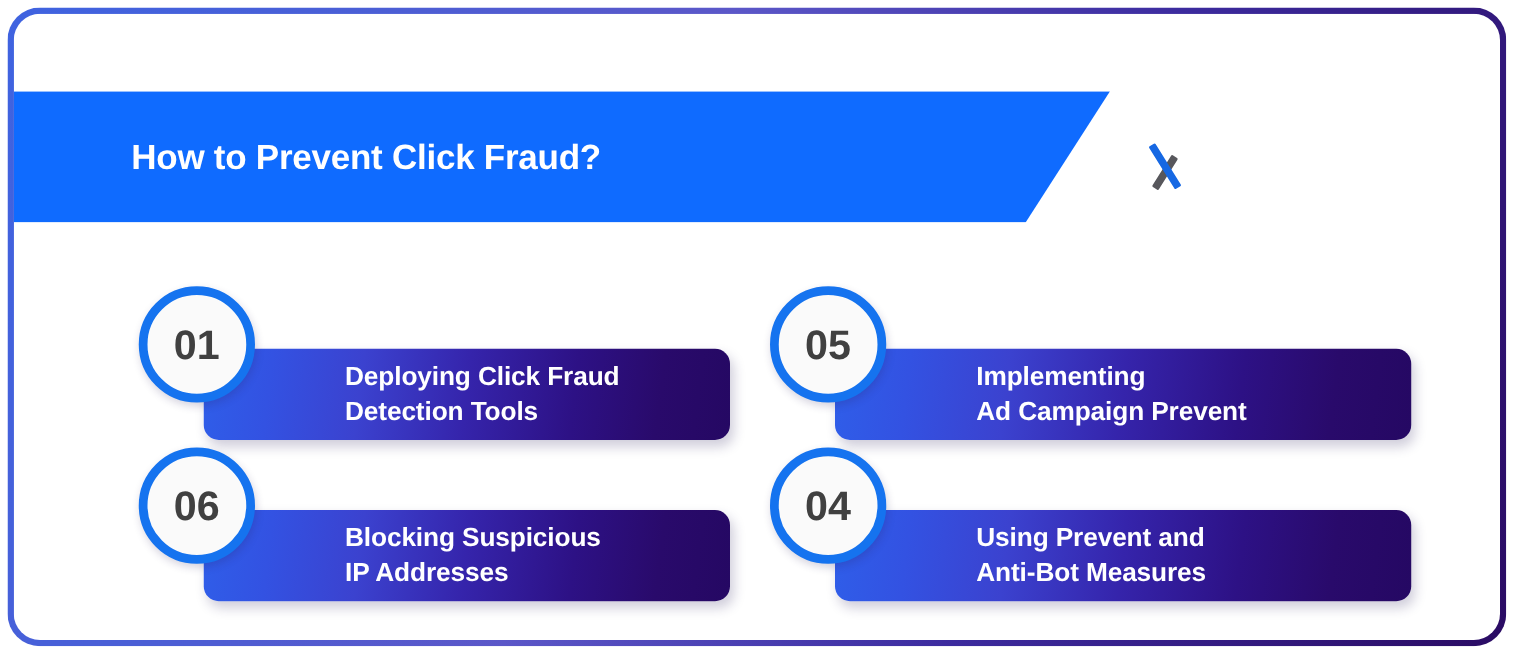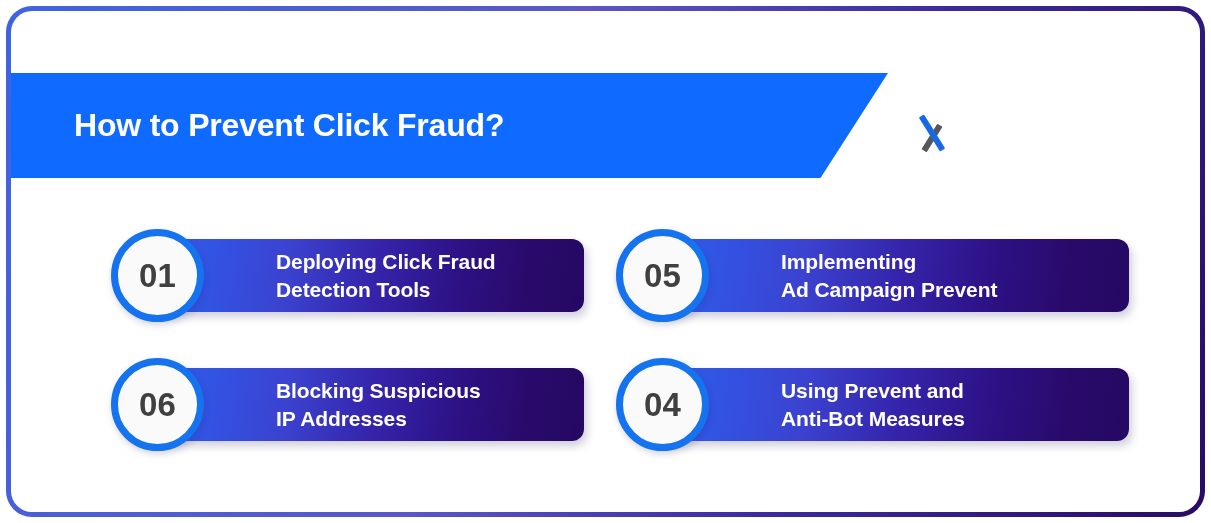--- a/index.html
+++ b/index.html
@@ -38,24 +38,24 @@
     top: 62px;
     width: 877px;
     height: 105px;
     background: #0f6bff;
     clip-path: polygon(0 0, 100% 0, 92.3% 100%, 0 100%);
     display: flex;
     align-items: center;
   }
   .banner-title {
     color: #ffffff;
-    font-size: 32px;
+    font-size: 28px;
     font-weight: bold;
     letter-spacing: -0.2px;
-    margin-left: 63px;
+    margin-left: 94px;
     white-space: nowrap;
   }
 
   
   .logo {
     position: absolute;
     left: 905px;
     top: 97px;
     height: 48px;
     display: flex;
@@ -110,20 +110,21 @@
        #2f5ee9 0%,
        #3352e2 13%,
        #3b42cf 30%,
        #3524ab 50%,
        #2d1185 70%,
        #290a6b 86%,
        #250863 100%);
     box-shadow: 3px 5px 9px rgba(40, 30, 90, 0.22);
     display: flex;
     align-items: center;
+    margin-top: 40px;
   }
   .card-text {
     color: #ffffff;
     font-size: 21px;
     font-weight: bold;
     line-height: 1.33;
     margin-left: 113px;
     white-space: pre-line;
     letter-spacing: -0.1px;
   }

